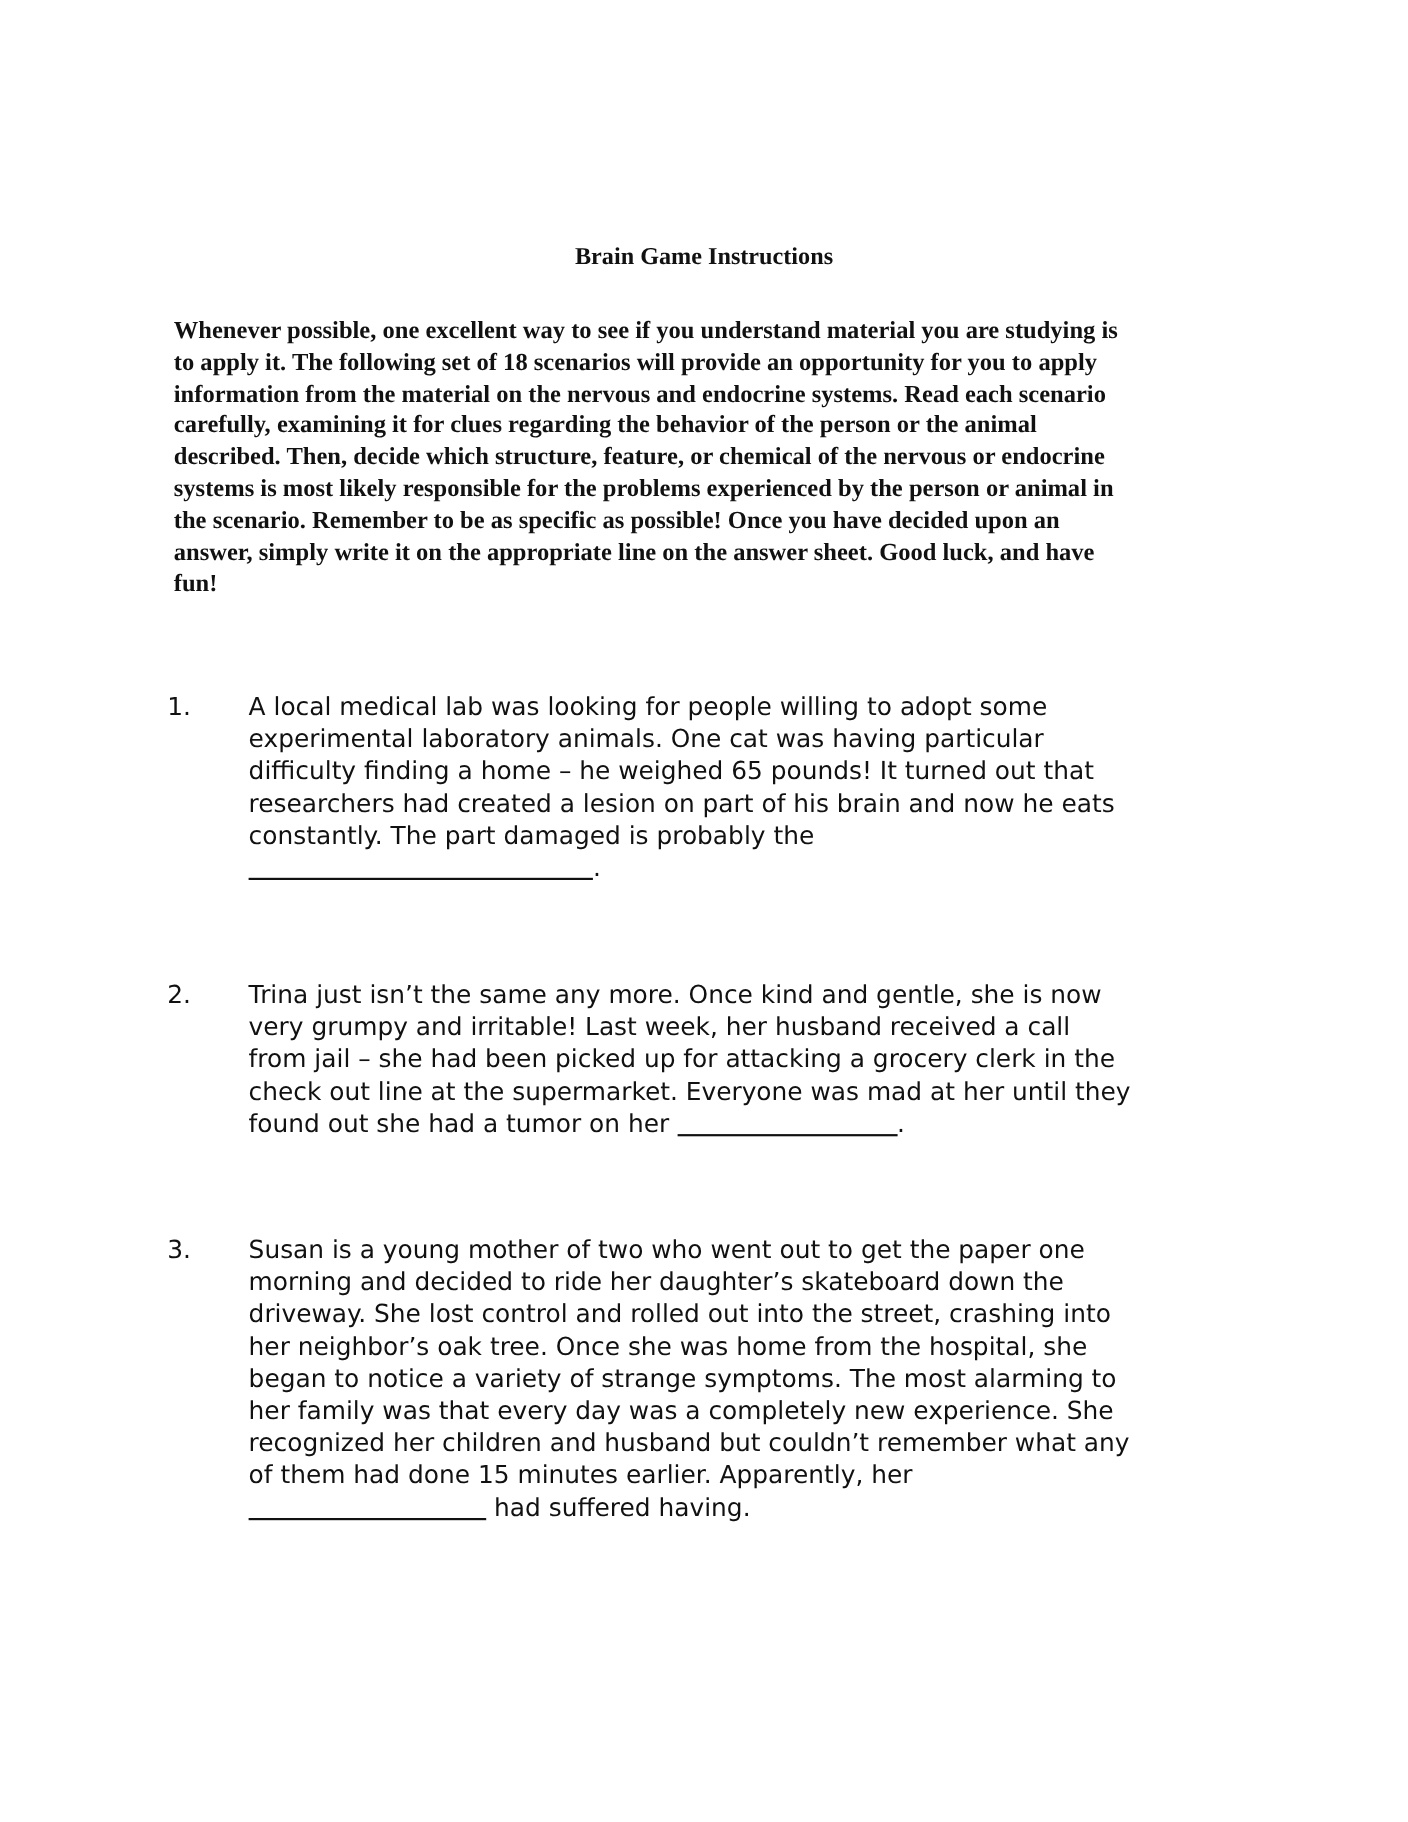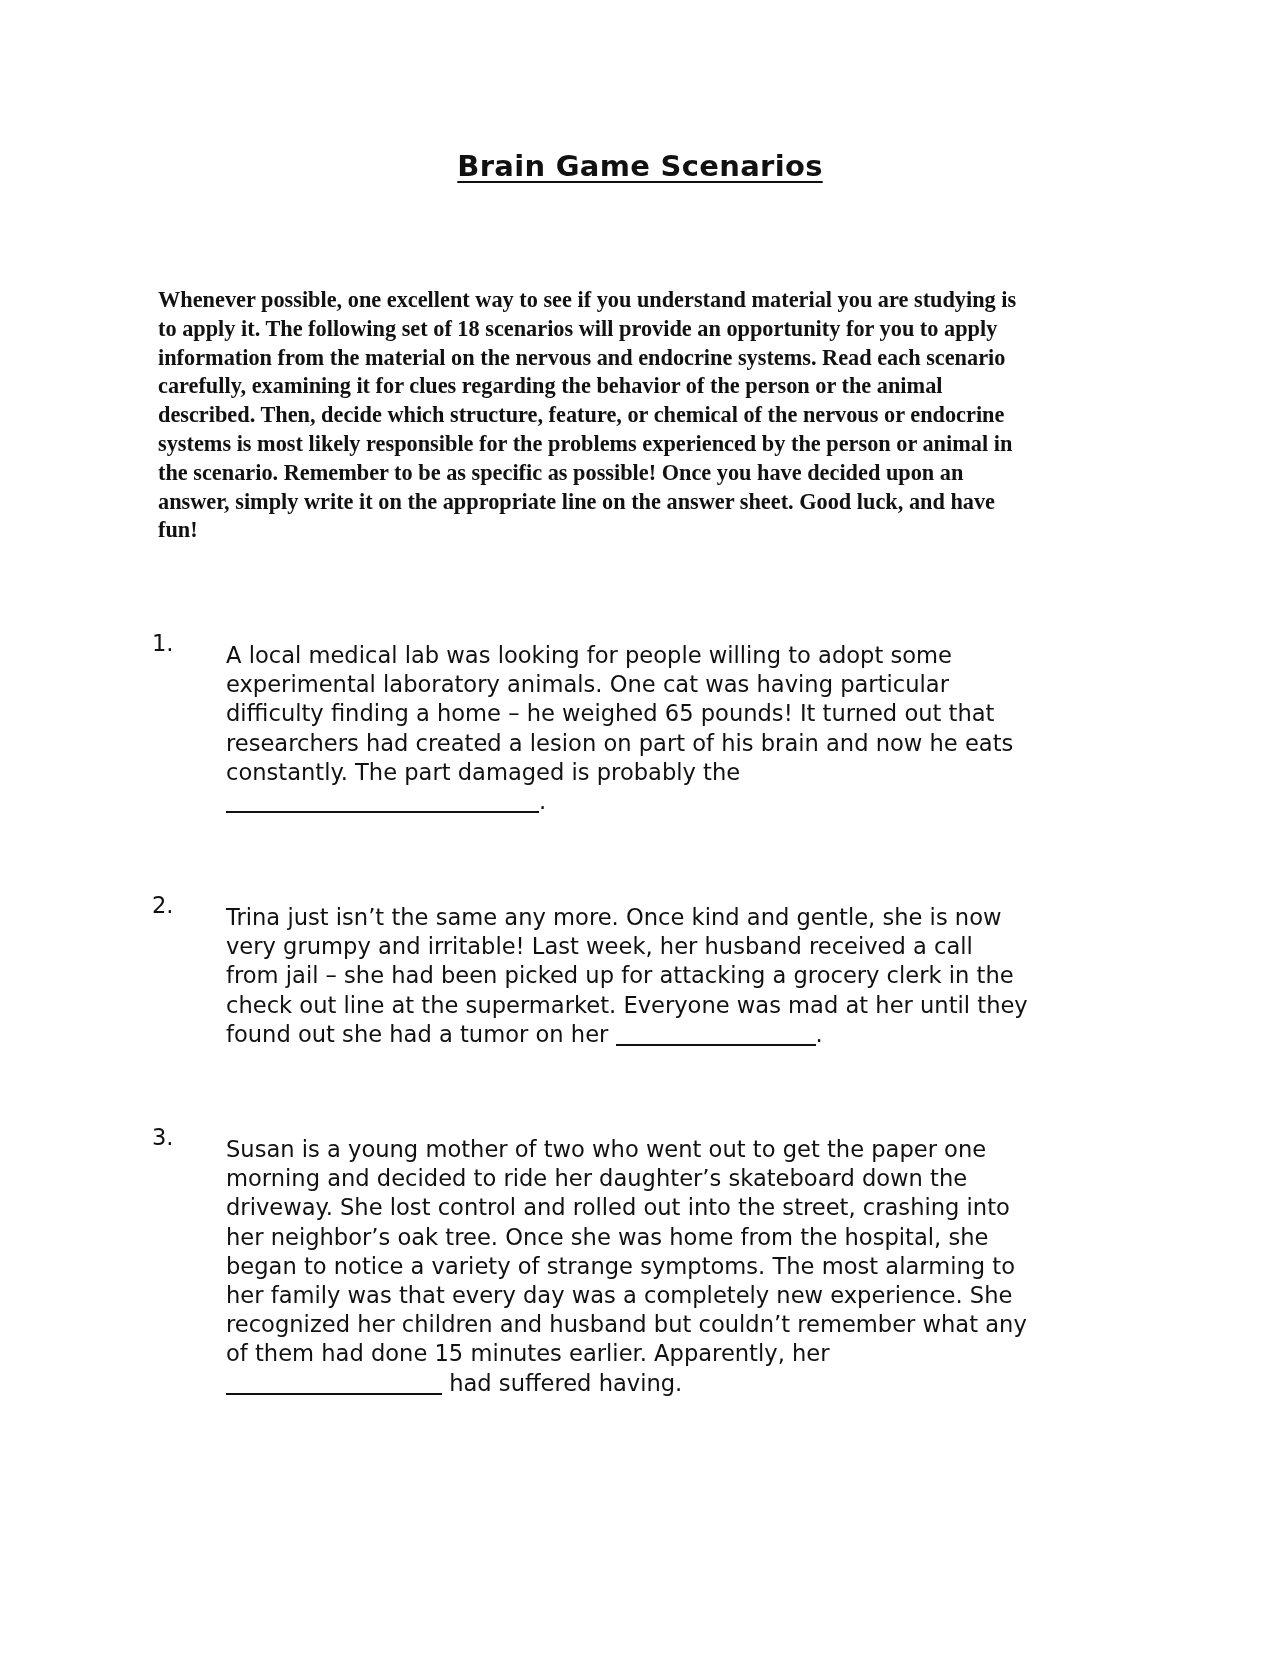--- a/index.html
+++ b/index.html
@@ -67,44 +67,42 @@
       line-height: 29.2px;
     }
     .scenario .num {
       position: absolute;
       left: 2px;
       top: 0;
     }
     .scenario .body {
       position: absolute;
       left: 76px;
-      top: 12px;
+      top: 0;
       width: 920px;
       white-space: pre-line;
     }
     .blank {
       display: inline-block;
       border-bottom: 2px solid #111111;
       height: 22px;
       vertical-align: baseline;
       margin-bottom: -4px;
     }
     #s1 { top: 629px; }
     #s2 { top: 891px; }
     #s3 { top: 1123px; }
   </style>
 </head>
 <body>
 
 <div class="page">
 
-  <div class="title">
-    <span>Brain Game Scenarios</span>
-  </div>
 
+  <div class="subtitle">Brain Game Instructions</div>
 
   <p class="instructions">Whenever possible, one excellent way to see if you understand material you are studying is
 to apply it.  The following set of 18 scenarios will provide an opportunity for you to apply
 information from the material on the nervous and endocrine systems.  Read each scenario
 carefully, examining it for clues regarding the behavior of the person or the animal
 described.  Then, decide which structure, feature, or chemical of the nervous or endocrine
 systems is most likely responsible for the problems experienced by the person or animal in
 the scenario.  Remember to be as specific as possible!  Once you have decided upon an
 answer, simply write it on the appropriate line on the answer sheet.  Good luck, and have
 fun!</p>

